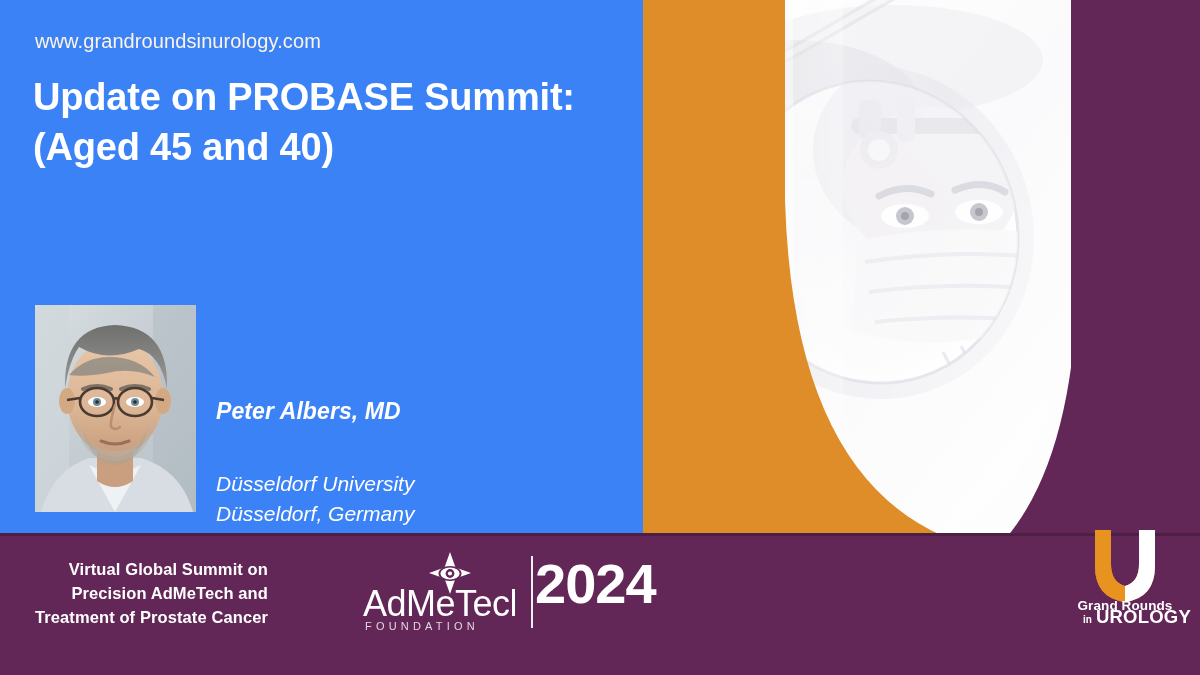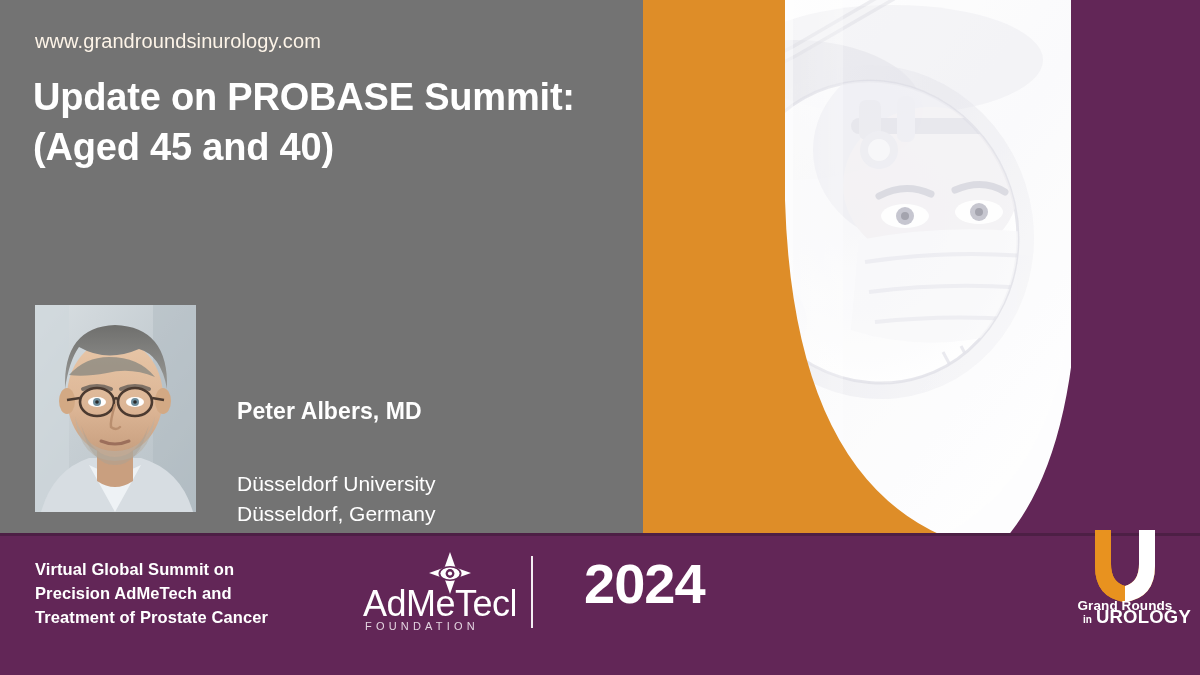--- a/index.html
+++ b/index.html
@@ -2,21 +2,21 @@
 <html><head>
 <meta charset="utf-8">
 <title>Grand Rounds in Urology — Title Slide</title>
 <style>
   html,body{margin:0;padding:0;background:#222;}
   *{box-sizing:border-box;}
   .slide{
     position:relative;
     width:1200px;height:675px;
     overflow:hidden;
-    background:#737373;
+    background:#3b82f6;
     font-family:"Liberation Sans","DejaVu Sans",sans-serif;
     -webkit-font-smoothing:antialiased;
   }
 
   
   .media-panel{
     position:absolute;
     left:643px;top:0;width:428px;height:536px;
     overflow:hidden;
     background:#fdfdfe;
@@ -78,22 +78,22 @@
   .headshot{
     position:absolute;left:35px;top:305px;
     width:161px;height:207px;
     overflow:hidden;
     background:#cfd6d9;
     z-index:5;
   }
   .headshot svg{display:block;}
 
   .speaker{
-    position:absolute;left:237px;top:398px;width:400px;
-    color:#ffffff;z-index:5;
+    position:absolute;left:216px;top:398px;width:400px;
+    color:#ffffff;z-index:5;font-style:italic;
   }
   .speaker .name{
     font-size:23px;font-weight:700;letter-spacing:.1px;margin:0 0 9px 0;
   }
   .speaker .aff{
     font-size:21px;font-weight:400;line-height:1.45;margin-top:44px;
   }
 
   
   .footer{
@@ -102,32 +102,33 @@
     z-index:6;
   }
   .footer-topline{
     position:absolute;left:0;top:-3px;width:1200px;height:3px;
     background:#4d1f45;
   }
   .summit{
     position:absolute;left:35px;top:21px;
     color:#ffffff;font-size:16.5px;font-weight:700;line-height:1.46;
     letter-spacing:.1px;
+    text-align:right;
   }
   .summit span{display:block;}
 
   .admetech{
     position:absolute;left:363px;top:16px;width:152px;height:80px;
   }
   .divider{
     position:absolute;left:531px;top:20px;width:2px;height:72px;
     background:#ffffff;opacity:.92;
   }
   .year{
-    position:absolute;left:584px;top:20px;
+    position:absolute;left:535px;top:20px;
     color:#ffffff;font-size:56px;font-weight:700;letter-spacing:-1px;
     line-height:1;
   }
 
   .gru-logo{
     position:absolute;left:1059px;top:524px;width:132px;height:100px;
     z-index:7;
   }
 </style>
 </head>

